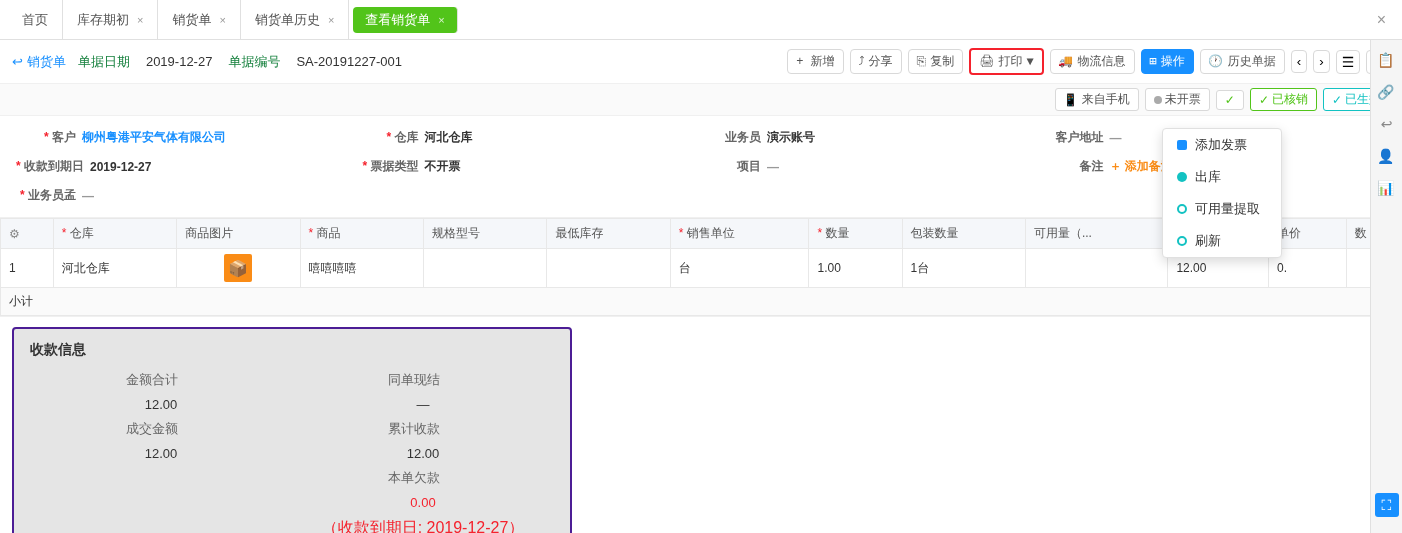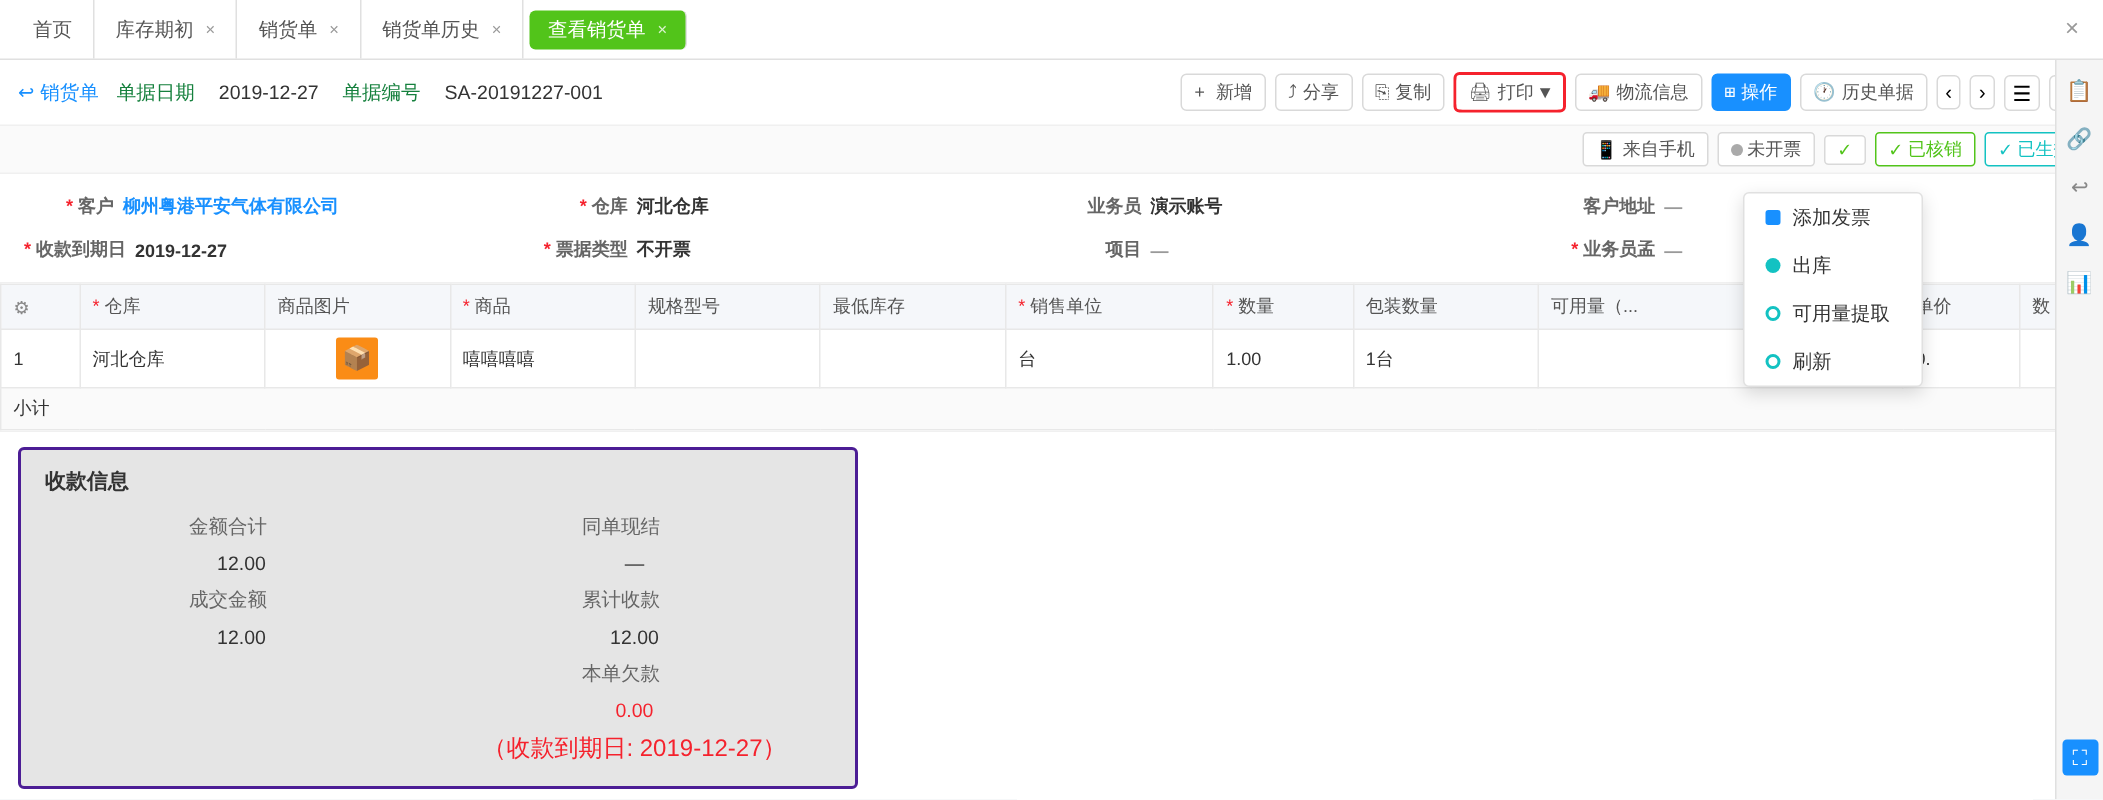--- a/index.html
+++ b/index.html
@@ -268,20 +268,27 @@
         <span class="form-value">2019-12-27</span>
       </div>
       <div class="form-row">
         <span class="form-label required">票据类型</span>
         <span class="form-value">不开票</span>
       </div>
 
       <div class="form-row">
         <span class="form-label">项目</span>
         <span class="form-value muted">—</span>
+      </div>
+      <div class="form-row">
+        <span class="form-label">备注</span>
+        <span class="add-note">
+          <span>＋</span>
+          <span>添加备注</span>
+        </span>
       </div>
       <div class="form-row">
         <span class="form-label required">业务员孟</span>
         <span class="form-value muted">—</span>
       </div>
     </div>
 
     <div class="table-container">
       <table>
         <thead>

